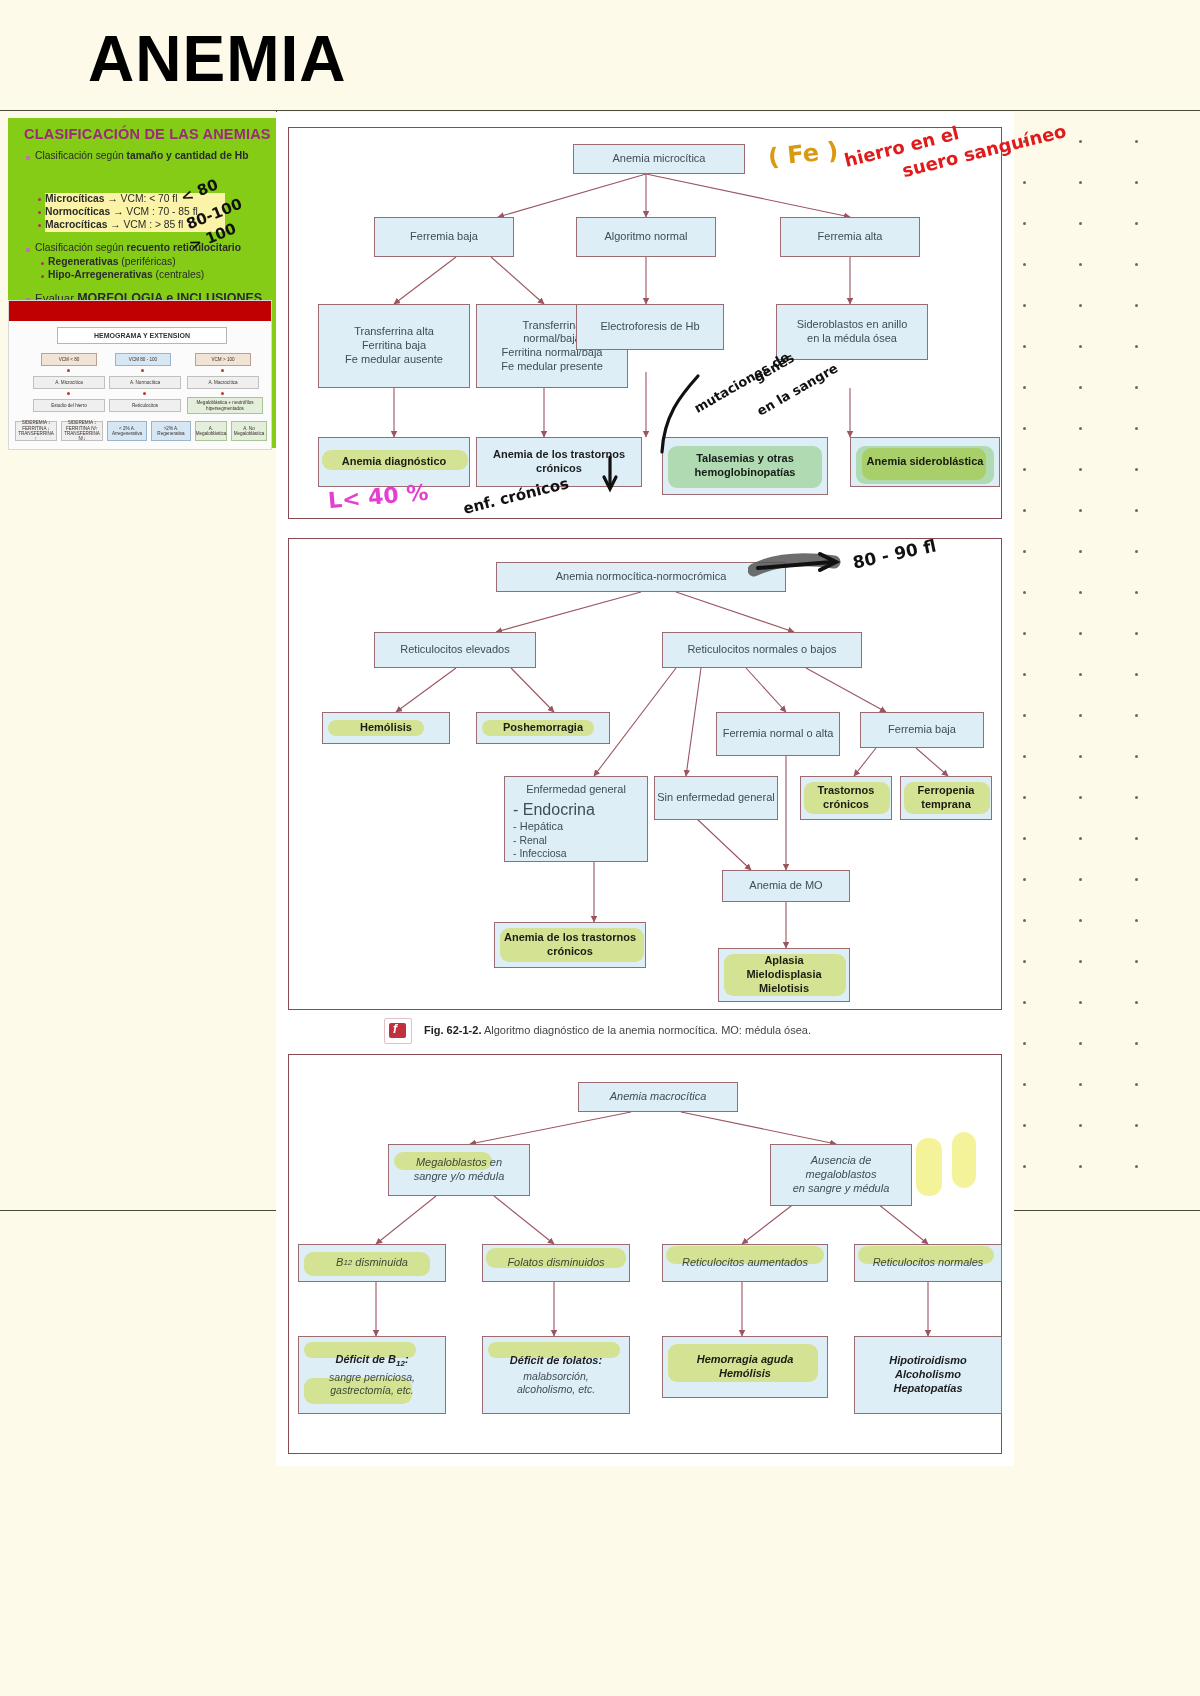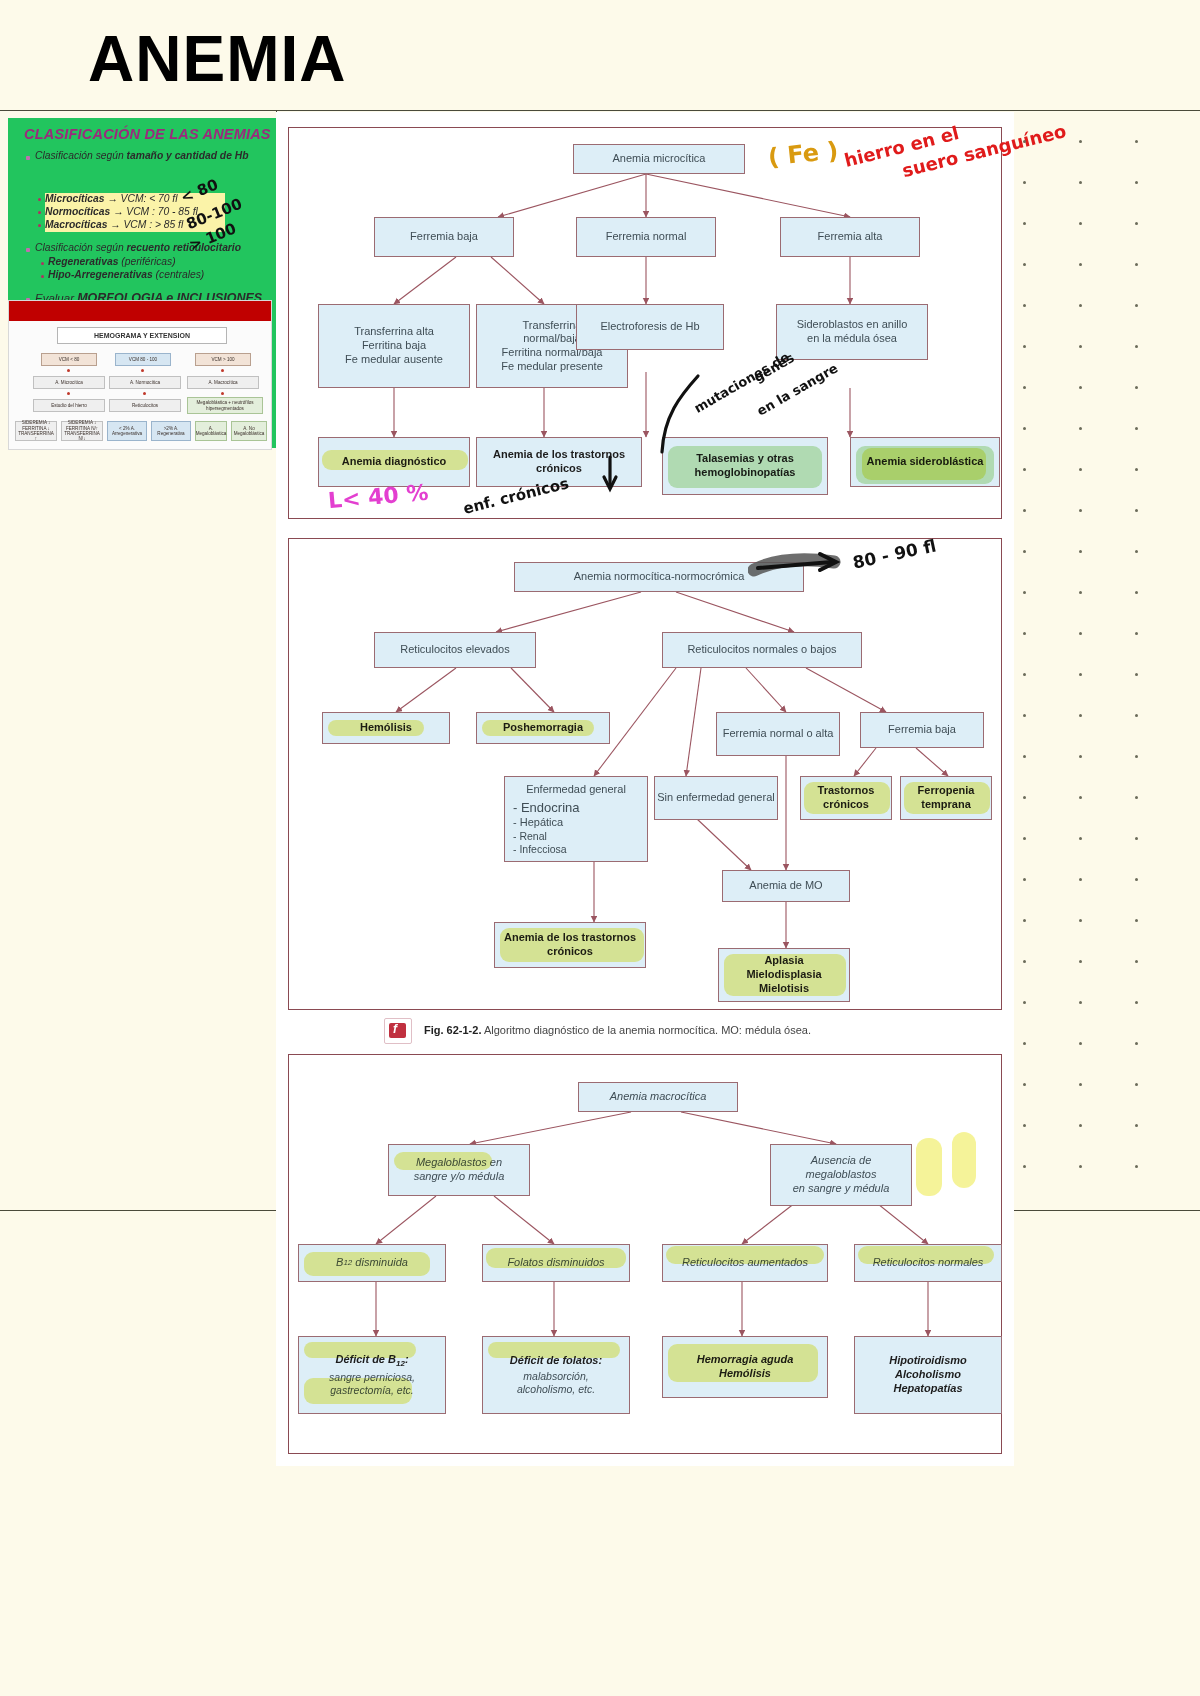--- a/index.html
+++ b/index.html
@@ -18,22 +18,21 @@
   }
   .hrule{position:absolute;left:0;width:1200px;height:1px;background:#4a4a3a;}
   #rule-top{top:110px;}
   #rule-mid{top:1210px;}
   .vrule{position:absolute;width:1px;background:#4a4a3a;}
   #vrule-left{left:276px;top:110px;height:1100px;}
 
   
   #sidebar{
     position:absolute;left:8px;top:118px;width:286px;height:330px;
-    background:#22c55e;
-    font-style:italic;
+    background:#84cc16;
   }
   #sb-title{
     position:absolute;left:16px;top:8px;
     font-size:14.5px;font-weight:bold;color:#9b2a7d;letter-spacing:.2px;
   }
   .sb-b{position:absolute;font-size:10.3px;color:#2b2b2b;line-height:1.25;}
   .sb-bullet{position:absolute;width:4px;height:4px;background:#c06fb0;border-radius:1px;}
   .sb-bullet.sm{width:3px;height:3px;background:#b03060;border-radius:50%;}
   .hl{background:#fbf3a8;}
   .sb-strong{font-weight:bold;}
@@ -228,21 +227,21 @@
       <path d="M118,276 L118,325"></path>
       <path d="M268,276 L268,325"></path>
       <path d="M370,260 L370,325"></path>
       <path d="M574,276 L574,325"></path>
     </g>
   </svg>
 
   <div class="node" style="left:297px;top:32px;width:172px;height:30px;">Anemia microcítica</div>
 
   <div class="node" style="left:98px;top:105px;width:140px;height:40px;">Ferremia baja</div>
-  <div class="node" style="left:300px;top:105px;width:140px;height:40px;">Ferremia normal</div>
+  <div class="node" style="left:300px;top:105px;width:140px;height:40px;">Algoritmo normal</div>
   <div class="node" style="left:504px;top:105px;width:140px;height:40px;">Ferremia alta</div>
 
   <div class="node" style="left:42px;top:192px;width:152px;height:84px;white-space:pre-line;">Transferrina alta
 Ferritina baja
 Fe medular ausente</div>
   <div class="node" style="left:200px;top:192px;width:152px;height:84px;white-space:pre-line;">Transferrina
 normal/baja
 Ferritina normal/baja
 Fe medular presente</div>
   <div class="node" style="left:300px;top:192px;width:148px;height:46px;">Electroforesis de Hb</div>
@@ -280,33 +279,33 @@
       <path d="M530,138 L610,182"></path>
       <path d="M600,218 L578,246"></path>
       <path d="M640,218 L672,246"></path>
       <path d="M318,328 L318,392"></path>
       <path d="M420,288 L475,340"></path>
       <path d="M510,218 L510,340"></path>
       <path d="M510,372 L510,418"></path>
     </g>
   </svg>
 
-  <div class="node" style="left:238px;top:32px;width:290px;height:30px;">Anemia normocítica-normocrómica</div>
+  <div class="node" style="left:220px;top:32px;width:290px;height:30px;">Anemia normocítica-normocrómica</div>
 
   <div class="node" style="left:98px;top:102px;width:162px;height:36px;">Reticulocitos elevados</div>
   <div class="node" style="left:386px;top:102px;width:200px;height:36px;">Reticulocitos normales o bajos</div>
 
   <div class="node leafbold" style="left:46px;top:182px;width:128px;height:32px;">Hemólisis</div>
   <div class="node leafbold" style="left:200px;top:182px;width:134px;height:32px;">Poshemorragia</div>
   <div class="node" style="left:440px;top:182px;width:124px;height:44px;white-space:pre-line;">Ferremia normal o alta</div>
   <div class="node" style="left:584px;top:182px;width:124px;height:36px;">Ferremia baja</div>
 
   <div class="node listbox" style="left:228px;top:246px;width:144px;height:86px;flex-direction:column;">
     <span class="ntext" style="text-align:center;margin-bottom:3px;">Enfermedad general</span>
-    <span style="font-size:13px;">- Endocrina</span>
+    <span style="font-size:16px;">- Endocrina</span>
     <span style="font-size:11px;">- Hepática</span>
     <span style="font-size:10.5px;">- Renal</span>
     <span style="font-size:10.5px;">- Infecciosa</span>
   </div>
 
   <div class="node" style="left:378px;top:246px;width:124px;height:44px;white-space:pre-line;">Sin enfermedad general</div>
   <div class="node leafbold" style="left:524px;top:246px;width:92px;height:44px;white-space:pre-line;">Trastornos crónicos</div>
   <div class="node leafbold" style="left:624px;top:246px;width:92px;height:44px;white-space:pre-line;">Ferropenia temprana</div>
 
   <div class="node" style="left:446px;top:340px;width:128px;height:32px;">Anemia de MO</div>

